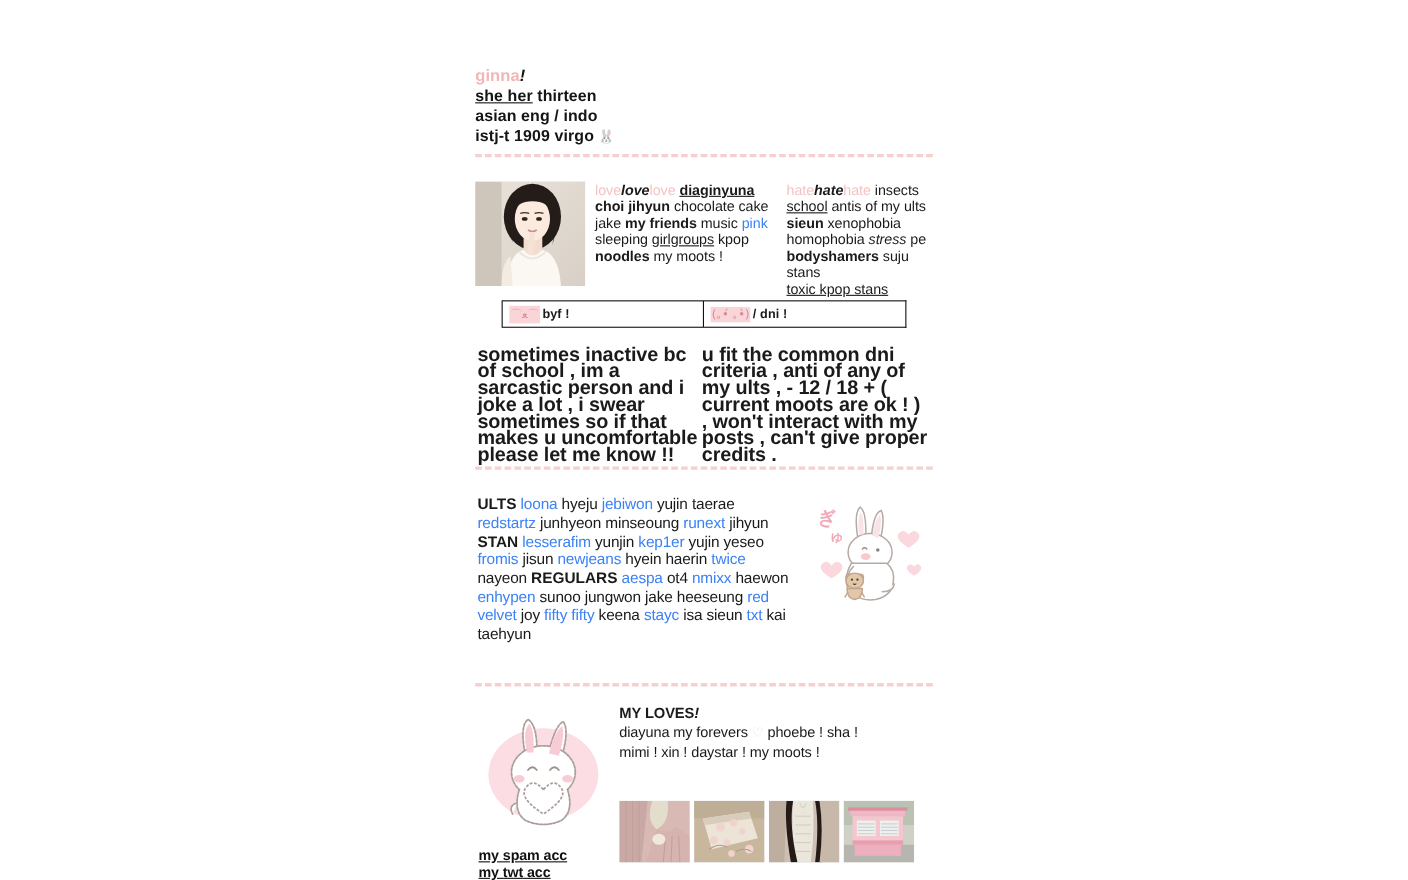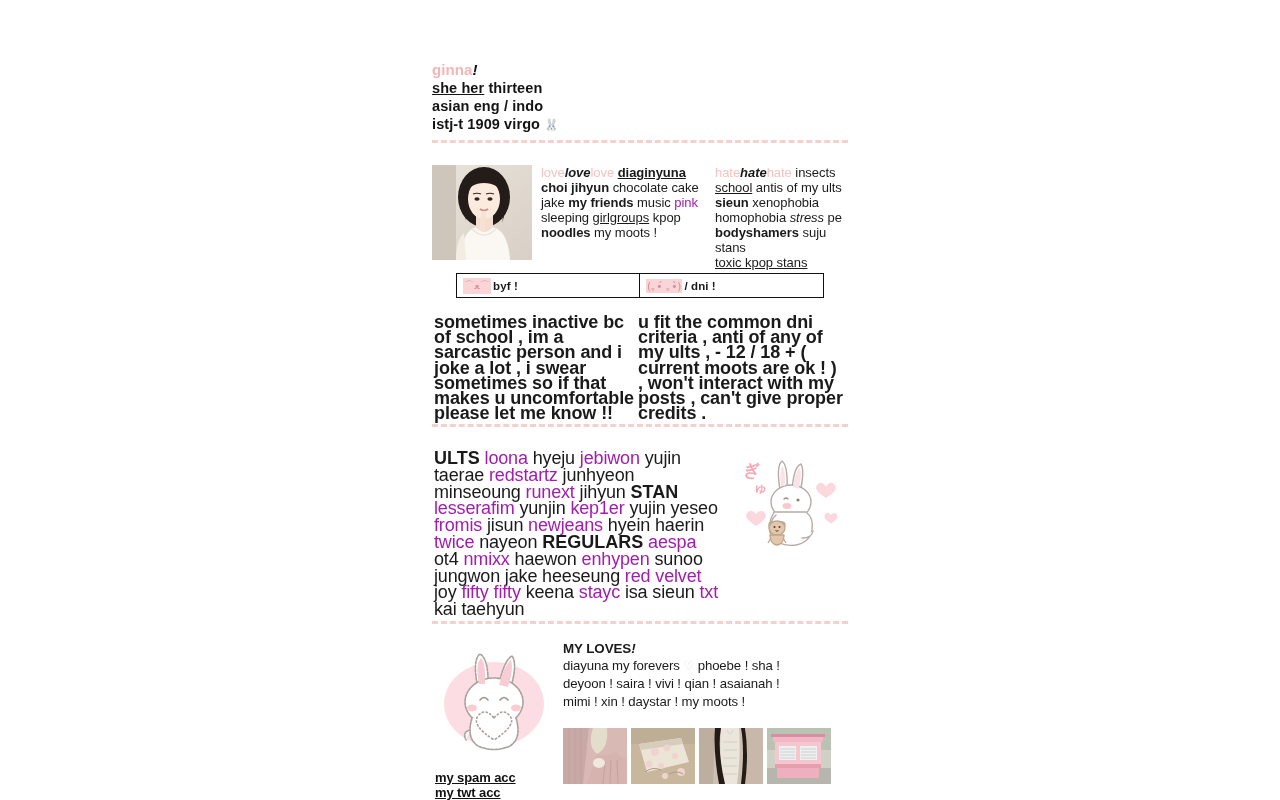--- a/index.html
+++ b/index.html
@@ -80,21 +80,21 @@
   }
   .lh-col {
     font-size: 13px;
     line-height: 15px;
     letter-spacing: -.05px;
     font-weight: 500;
   }
   .lh-col.left { width: 166px; }
   .lh-col.right { width: 150px; padding-left: 8px; }
   .pk { color: #f6c3c3; }
-  .pk2 { color: #a21caf; }
+  .pk2 { color: #3b82f6; }
   .it { font-style: italic; font-weight: 700; }
   .bd { font-weight: 700; }
   .un { text-decoration: underline; text-underline-offset: 1px; font-weight: 700;}
   .un-n { text-decoration: underline; text-underline-offset: 1px; }
 
   
   .boxes {
     position: absolute;
     left: 456px; top: 273px;
     width: 368px;
@@ -137,21 +137,21 @@
     letter-spacing: -.1px;
   }
   .para.left { width: 204px; }
   .para.right { width: 208px; }
 
   
   .ults {
     position: absolute;
     left: 434px; top: 450px;
     width: 290px;
-    font-size: 18px;
+    font-size: 14px;
     line-height: 16.8px;
     letter-spacing: -.15px;
     font-weight: 500;
   }
   .ults .lbl { font-weight: 700; letter-spacing: 0; }
 
   .bunny1 {
     position: absolute;
     left: 730px; top: 452px;
     width: 112px; height: 104px;
@@ -381,21 +381,20 @@
       <path d="M64 54 Q68 49 72 54" stroke="#9b9089" stroke-width="1.6" fill="none" stroke-linecap="round"></path>
       <ellipse cx="36" cy="62" rx="5" ry="3.4" fill="#f9ccd3"></ellipse>
       <ellipse cx="80" cy="62" rx="5" ry="3.4" fill="#f9ccd3"></ellipse>
       <path d="M58 72 q-9 -11 -16 -2 q-7 9 16 24 q23 -15 16 -24 q-7 -9 -16 2Z" fill="#ffffff" stroke="#a9a09b" stroke-width="1.6" stroke-dasharray="2.6 1.4" stroke-linejoin="round"></path>
     </svg>
   </div>
 
   <div class="loves">
     <div class="title"><span>MY LOVES</span><span class="ex">!</span></div>
     <div><span>diayuna my forevers</span> <span class="heart">♡</span>  <span>phoebe ! sha !</span></div>
-    <div>deyoon ! saira ! vivi ! qian ! asaianah !</div>
     <div>mimi ! xin ! daystar ! my moots !</div>
   </div>
 
   <div class="strip">
     <div class="ph">
       <svg width="64" height="56" viewBox="0 0 64 56">
         <rect width="64" height="56" fill="#dcc9c4"></rect>
         <path d="M0 0 H26 L22 56 H0Z" fill="#c8a9a5"></path>
         <path d="M26 0 H64 V56 H20Z" fill="#d9b9b4"></path>
         <path d="M30 0 Q24 18 34 26 Q46 20 44 0Z" fill="#e3ddcc"></path>

